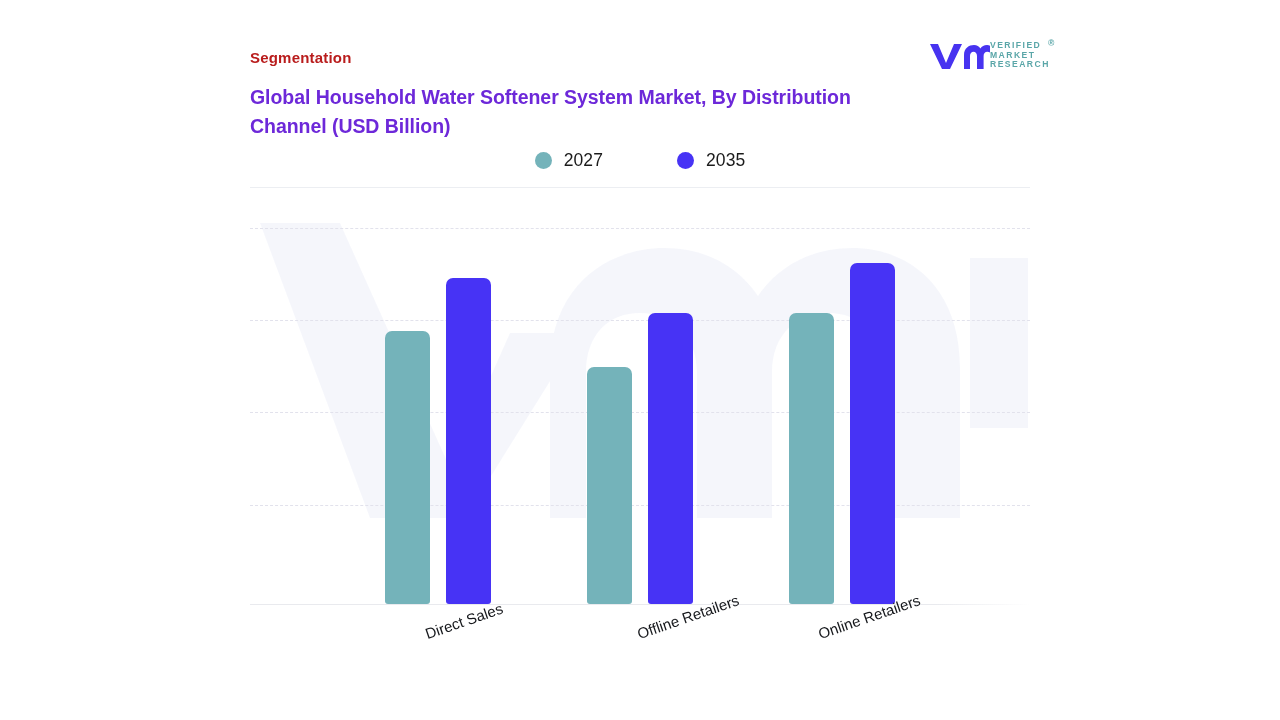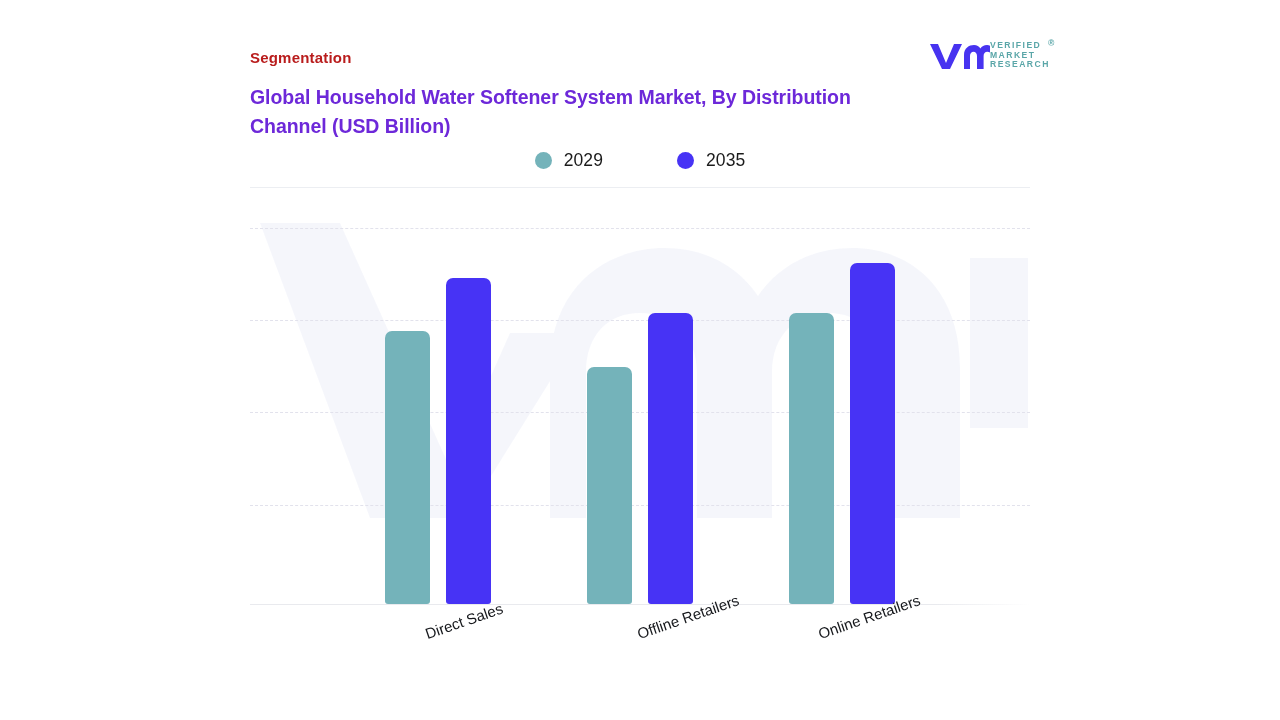--- a/index.html
+++ b/index.html
@@ -73,21 +73,21 @@
       <span>RESEARCH</span>
       <span class="logo-reg">®</span>
     </div>
   </div>
 
   <div class="title">Global Household Water Softener System Market, By Distribution Channel (USD Billion)</div>
 
   <div class="legend">
     <div class="legend-item">
       <span class="legend-dot" style="background: rgb(116, 179, 186);"></span>
-      <span class="legend-label">2029</span>
+      <span class="legend-label">2027</span>
     </div>
     <div class="legend-item">
       <span class="legend-dot" style="background: rgb(71, 51, 245);"></span>
       <span class="legend-label">2035</span>
     </div>
   </div>
 
   <div class="divider"></div>
 
   <div class="plot">

